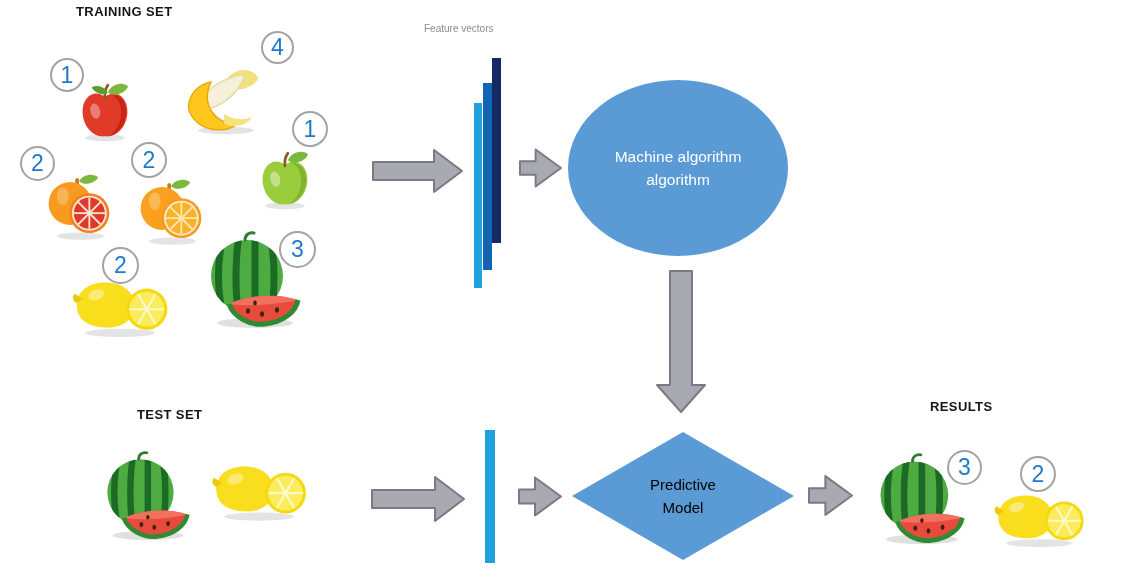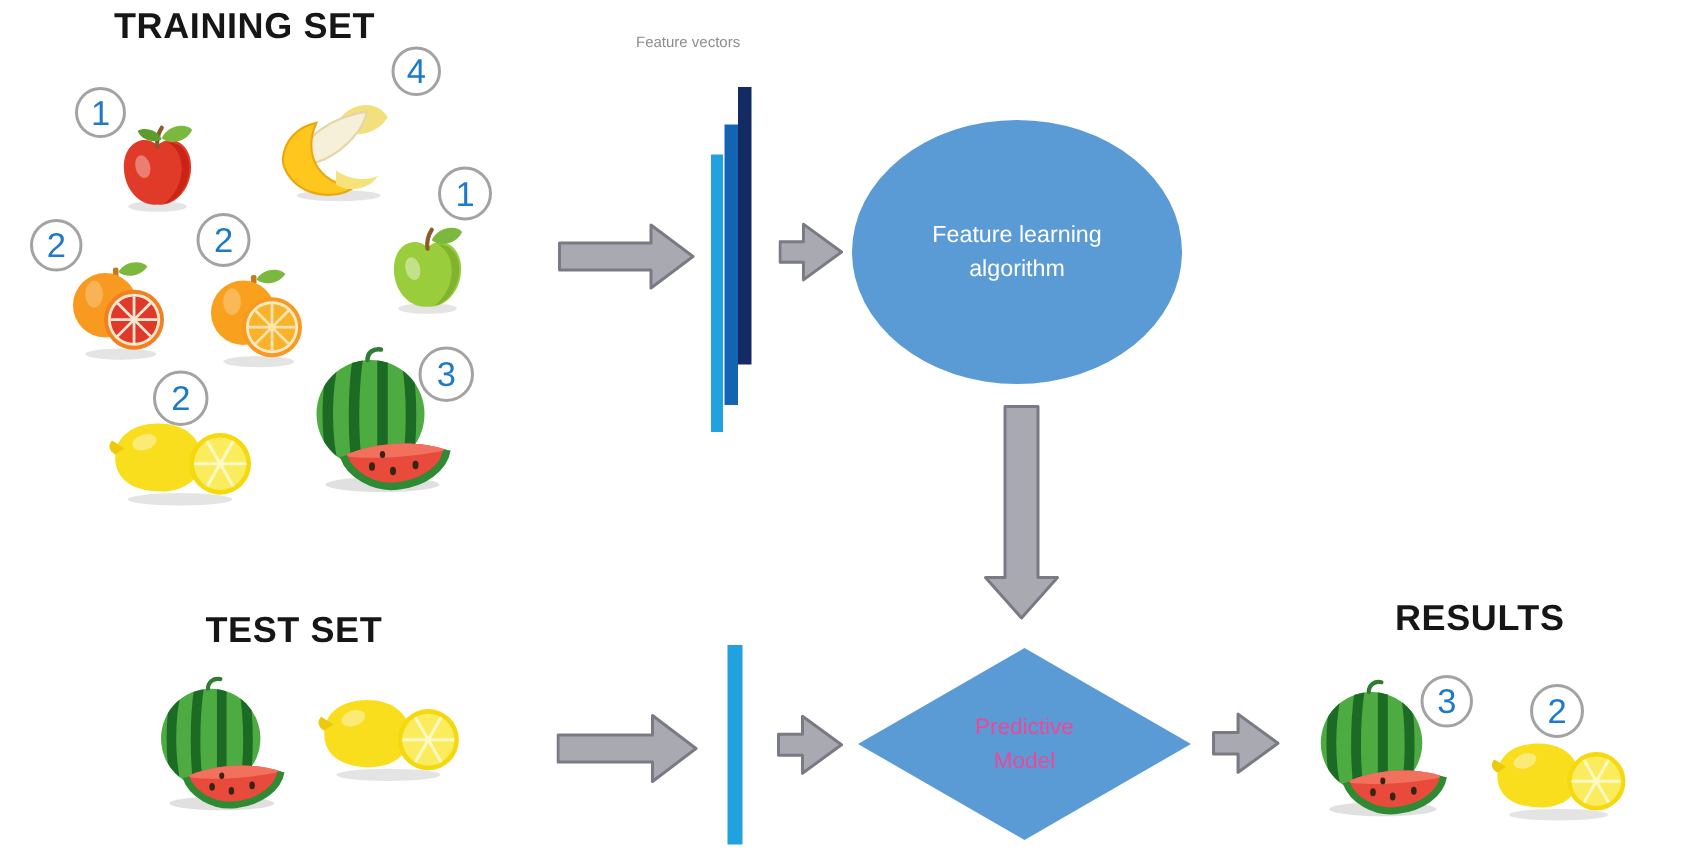--- a/index.html
+++ b/index.html
@@ -5,37 +5,37 @@
   html,body{margin:0;padding:0;background:#fff;}
   #canvas{
     position:relative;
     width:1125px;height:576px;
     background:#fff;
     font-family:"Liberation Sans","DejaVu Sans",sans-serif;
     overflow:hidden;
   }
   .abs{position:absolute;}
   .section-title{
-    font-size:24px;font-weight:700;color:#161616;letter-spacing:.4px;
+    font-size:13px;font-weight:700;color:#161616;letter-spacing:.4px;
     white-space:nowrap;
   }
   .gray-label{
     font-size:10px;color:#8c8c8c;white-space:nowrap;
   }
   .ellipse-node{
     border-radius:50%;
     background:#5B9BD5;
     display:flex;align-items:center;justify-content:center;
     text-align:center;color:#fff;font-size:15.5px;line-height:1.5;
     padding:0 34px;box-sizing:border-box;
   }
   .diamond-wrap{display:block;}
   .diamond-label{
     display:flex;align-items:center;justify-content:center;text-align:center;
-    color:#ec4899;font-size:15px;line-height:1.55;
+    color:#000000;font-size:15px;line-height:1.55;
   }
   .badge{
     border-radius:50%;
     background:#fff;
     border:2px solid #a3a3a3;
     box-sizing:border-box;
     display:flex;align-items:center;justify-content:center;
     color:#1E7AC8;font-size:23px;font-weight:400;
   }
   .bar{position:absolute;}
@@ -216,21 +216,21 @@
 
   <div class="bar" style="left:474px;top:103px;width:8px;height:185px;background:#21A2DE;"></div>
   <div class="bar" style="left:483px;top:83px;width:9px;height:187px;background:#1464B4;"></div>
   <div class="bar" style="left:492px;top:58px;width:9px;height:185px;background:#142A62;"></div>
 
   <svg class="abs" style="left:519px;top:144px;" width="44" height="48" viewBox="0 0 45 48">
     <polygon class="arrow-shape" points="1,17 17,17 17,5 43,24 17,43 17,31 1,31"></polygon>
   </svg>
 
   <div class="abs ellipse-node" style="left:568px;top:80px;width:220px;height:176px;">
-    <span>Feature learning algorithm</span>
+    <span>Machine algorithm algorithm</span>
   </div>
 
   <svg class="abs" style="left:656px;top:270px;" width="50" height="144" viewBox="0 0 50 144">
     <polygon class="arrow-shape" points="14,1 36,1 36,115 49,115 25,142 1,115 14,115"></polygon>
   </svg>
 
   <svg class="abs diamond-wrap" style="left:570px;top:430px;" width="226" height="132" viewBox="0 0 226 132">
     <polygon points="113,2 224,66 113,130 2,66" fill="#5B9BD5"></polygon>
   </svg>
   <div class="abs diamond-label" style="left:630px;top:452px;width:106px;height:88px;">Predictive Model</div>

